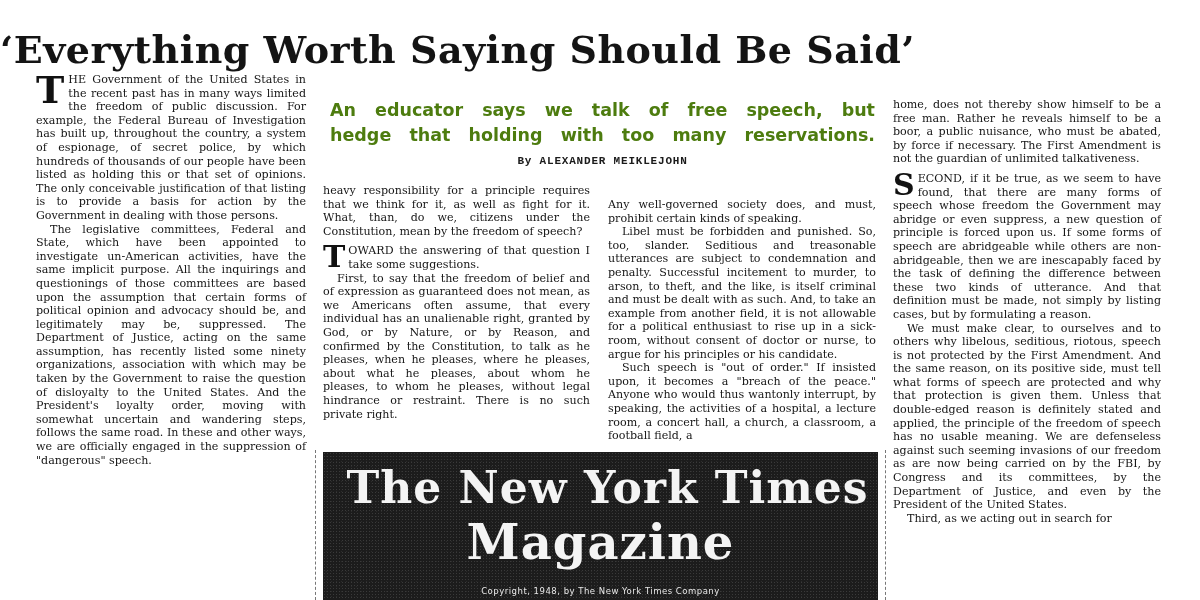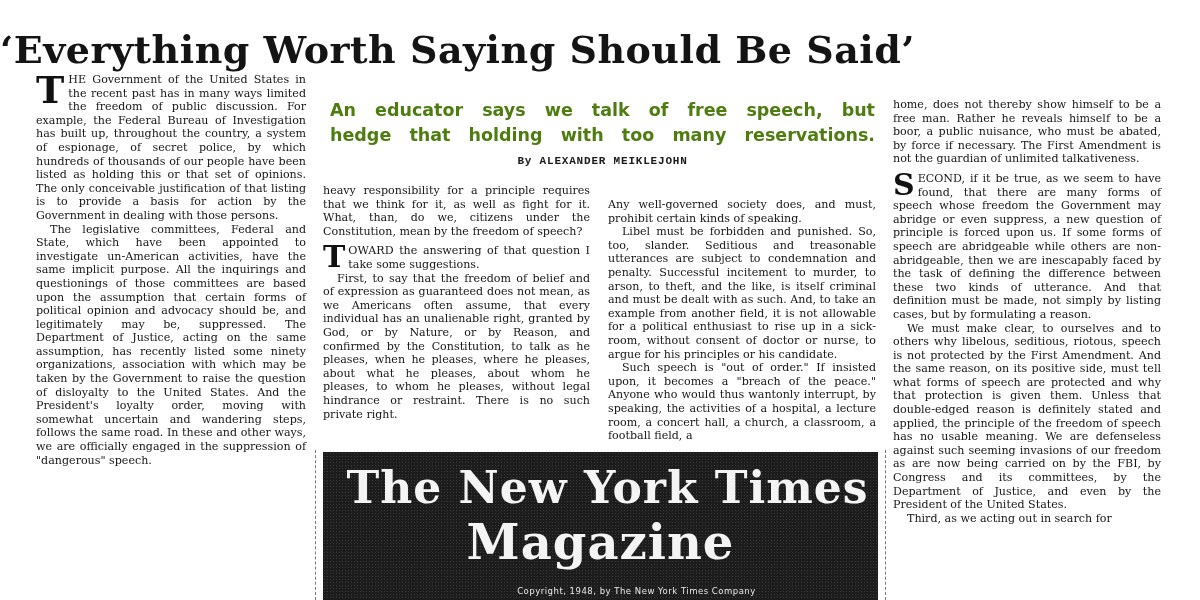--- a/index.html
+++ b/index.html
@@ -34,21 +34,21 @@
               background-size:3px 3px, 5px 5px; background-position:0 0, 1px 2px;
               color:#f4f4f4; text-align:center; }
   .mast-line1 { position:absolute; left:0; top:12px; width:100%;
                 font-family:"DejaVu Serif", serif; font-weight:bold; font-size:44px;
                 line-height:48px; letter-spacing:1px;margin-left:7px; }
   .mast-line2 { position:absolute; left:0; top:64px; width:100%;
                 font-family:"DejaVu Serif", serif; font-weight:bold; font-size:48px;
                 line-height:52px; letter-spacing:1px; }
   .mast-copy { position:absolute; left:0; top:134px; width:100%;
                font-family:"DejaVu Sans", sans-serif; font-size:8.5px; letter-spacing:0.5px;
-               color:#e8e8e8;padding-left:36px; }
+               color:#e8e8e8; }
 </style>
 </head>
 <body>
 
 <div class="headline">‘Everything Worth Saying Should Be Said’</div>
 
 <div class="deck">
   <div>An educator says we talk of free speech, but</div>
   <div>hedge that holding with too many reservations.</div>
 </div>

